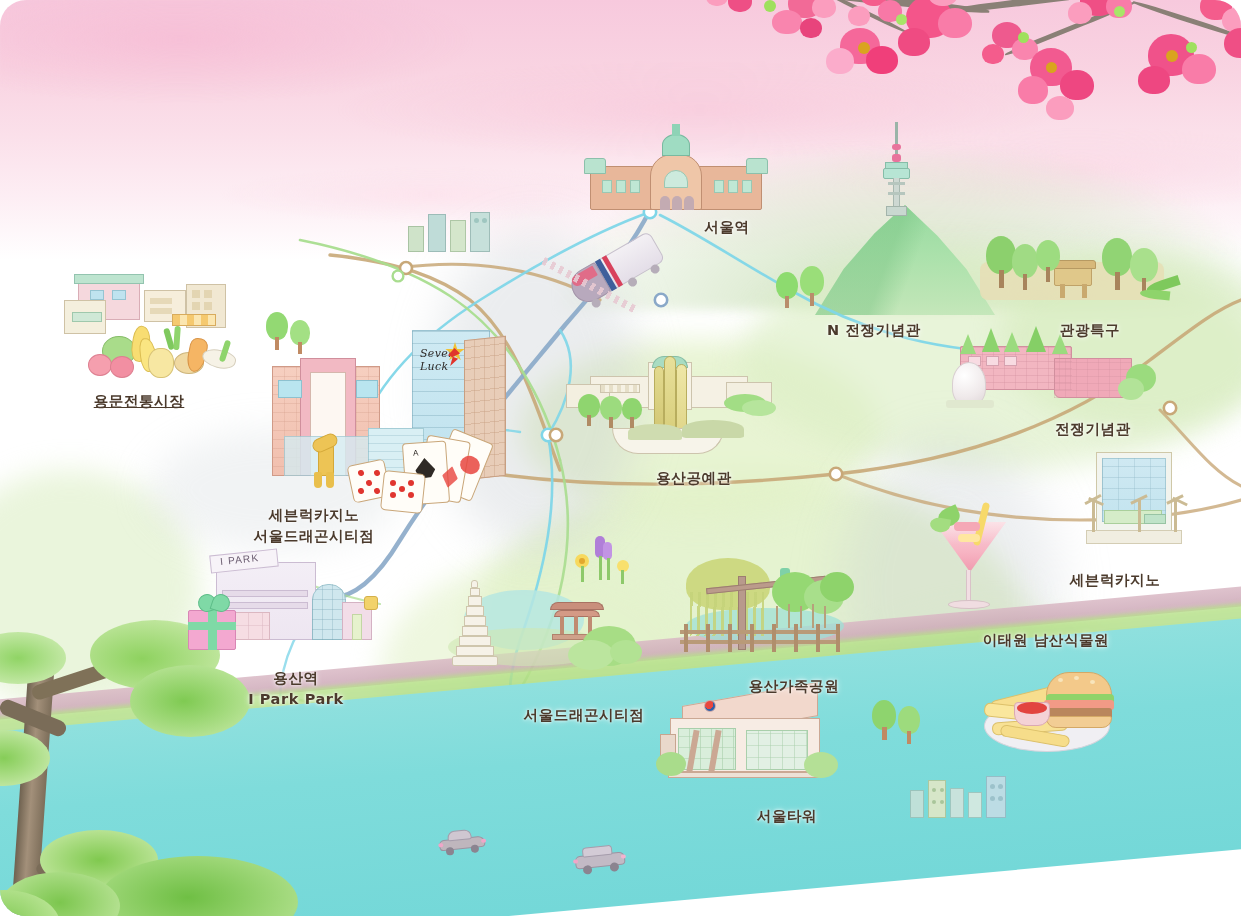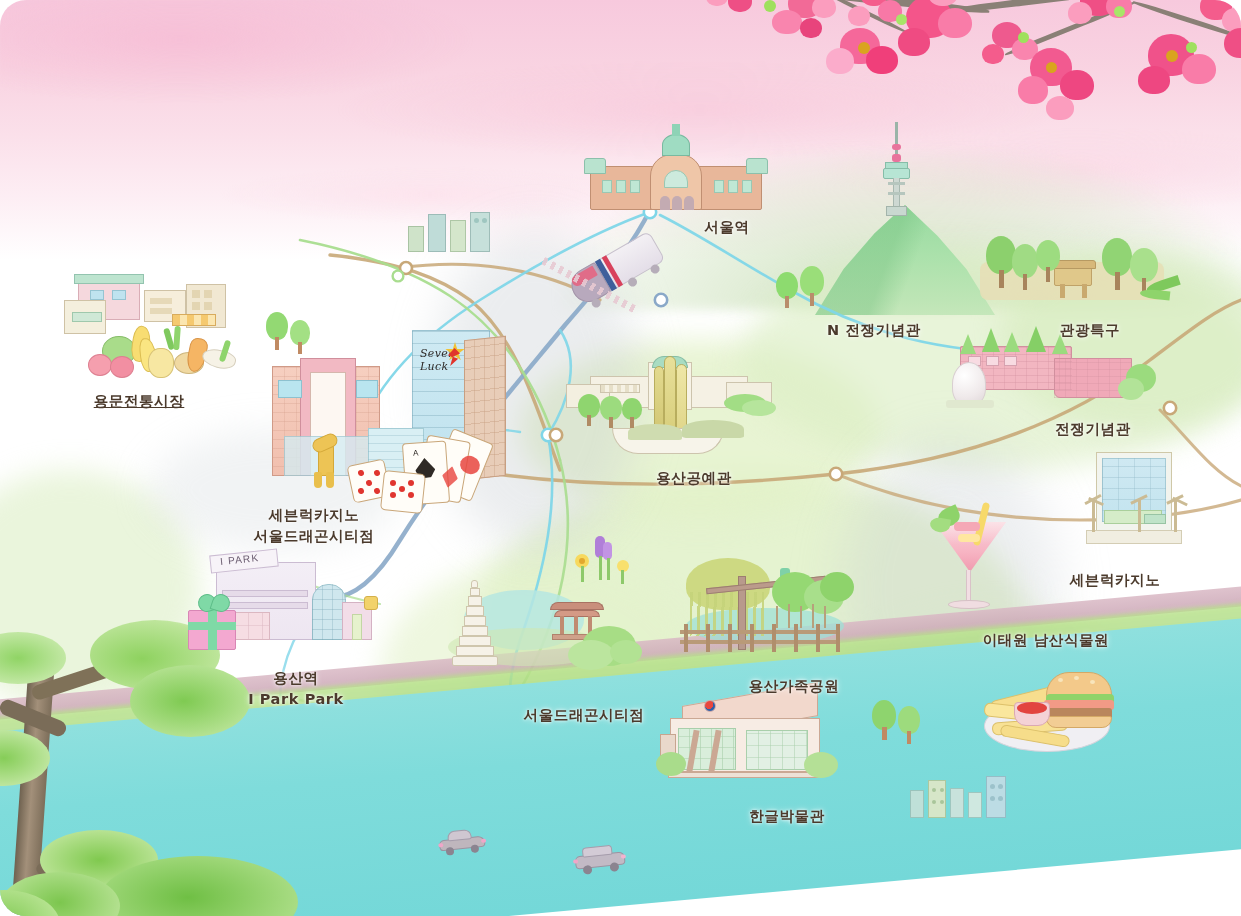--- a/index.html
+++ b/index.html
@@ -733,16 +733,16 @@
       <div class="label" style="left: 139px; top: 391px; color: rgb(75, 58, 44); text-decoration: underline;">용문전통시장</div>
       <div class="label" style="left: 314px; top: 505px; color: rgb(75, 58, 44);">세븐럭카지노
 서울드래곤시티점</div>
       <div class="label" style="left: 694px; top: 468px; color: rgb(75, 58, 44);">용산공예관</div>
       <div class="label" style="left: 1115px; top: 570px; color: rgb(75, 58, 44);">세븐럭카지노</div>
       <div class="label" style="left: 1046px; top: 630px; color: rgb(75, 58, 44);">이태원 남산식물원</div>
       <div class="label" style="left: 296px; top: 668px; color: rgb(75, 58, 44);">용산역
 I Park Park</div>
       <div class="label" style="left: 584px; top: 705px; color: rgb(75, 58, 44);">서울드래곤시티점</div>
       <div class="label" style="left: 794px; top: 676px; color: rgb(75, 58, 44);">용산가족공원</div>
-      <div class="label" style="left: 787px; top: 806px; color: rgb(75, 58, 44);">한글박물관</div>
+      <div class="label" style="left: 787px; top: 806px; color: rgb(75, 58, 44);">서울타워</div>
     </div>
 
 </div>
 
 </body></html>

